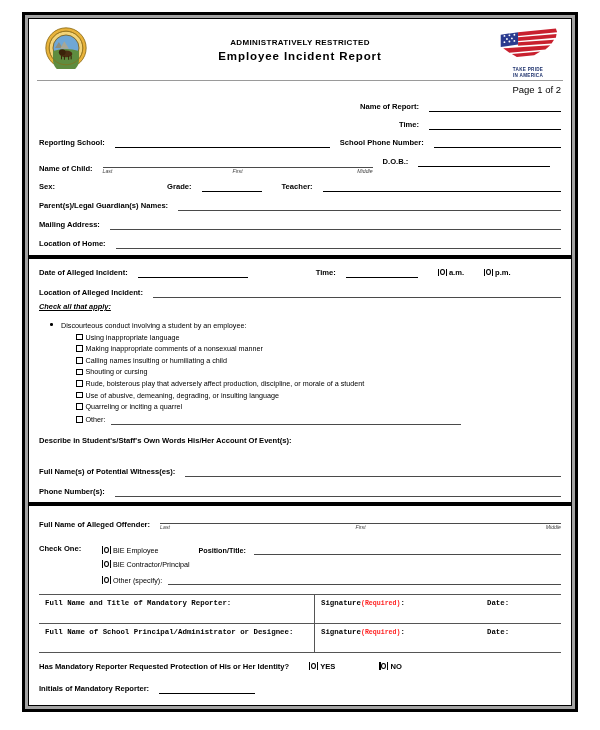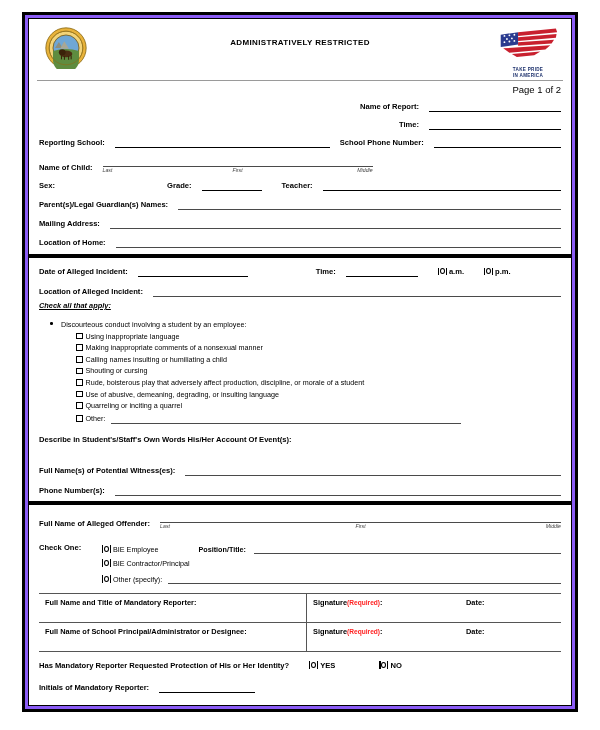--- a/index.html
+++ b/index.html
@@ -10,21 +10,21 @@
     -webkit-font-smoothing:none;
   }
 
   
   .page{
     position:absolute;
     left:22px; top:12px;
     width:556px; height:700px;
     border:3px solid #000;
     box-sizing:border-box;
-    background:#8b5cf6;
+    background:#a3a3a3;
   }
   .page-inner{
     position:absolute;
     left:3px; top:3px; right:3px; bottom:3px;
     border:1px solid #000;
     box-sizing:border-box;
     background:#fff;
   }
 
   
@@ -120,26 +120,26 @@
     text-decoration:underline;margin:4px 0 0 0;
   }
 
   
   .sigtable{ margin:0; }
   .sigrow{
     display:flex;height:28px;border-bottom:1px solid #555;
   }
   .sigrow.first{ border-top:1px solid #555; }
   .sigcell{
-    padding:4px 8px 0 6px;font-size:7.4px;font-weight:bold;
+    padding:4px 16px 0 6px;font-size:7.4px;font-weight:bold;font-family:Liberation Mono, monospace;
   }
   .sigcell.left{ width:253px;flex:0 0 253px;border-right:1px solid #555; }
   .sigcell.mid{ flex:1 1 auto; position:relative; }
   .req{ color:#ff2222;font-weight:bold;font-size:6.6px; }
-  .datelbl{ position:absolute;left:159px;top:4px; }
+  .datelbl{ position:absolute;left:172px;top:4px; }
 </style>
 </head>
 <body>
 
 <div class="page">
   <div class="page-inner">
 
     <div class="header">
 
       <svg class="seal" viewBox="0 0 100 100">
@@ -154,20 +154,21 @@
         <ellipse cx="41" cy="60" rx="8" ry="7" fill="#3a2209"></ellipse>
         <rect x="38" y="68" width="2.5" height="9" fill="#3a2209"></rect>
         <rect x="45" y="69" width="2.5" height="9" fill="#3a2209"></rect>
         <rect x="55" y="69" width="2.5" height="9" fill="#3a2209"></rect>
         <rect x="61" y="68" width="2.5" height="9" fill="#3a2209"></rect>
         <circle cx="50" cy="50" r="40" fill="none" stroke="#8a6a16" stroke-width="1.5"></circle>
       </svg>
 
       <div class="hdr-center">
         <div class="hdr-kicker">ADMINISTRATIVELY RESTRICTED</div>
+        <div class="hdr-title">Employee Incident Report</div>
       </div>
 
       <div class="flaglogo">
         <svg viewBox="0 0 100 58" width="62" height="36">
           <path d="M6 14 L34 10 L34 30 L6 34 Z" fill="#2a3b8f"></path>
           <g fill="#ffffff">
             <circle cx="12" cy="16" r="1.5"></circle>
               <circle cx="20" cy="15" r="1.5"></circle>
               <circle cx="28" cy="14" r="1.5"></circle>
             <circle cx="16" cy="21" r="1.5"></circle>
@@ -222,20 +223,25 @@
         <div class="sp"></div>
         <div style="width:270px;">
           <div class="line thin"></div>
           <div class="sublabels">
             <span>Last</span>
             <span class="c">First</span>
             <span class="r">Middle</span>
           </div>
         </div>
         <div class="sp"></div>
+        <div style="padding-bottom:7px;display:flex;align-items:flex-end;">
+          <div class="lbl">D.O.B.:</div>
+          <div class="sp"></div>
+          <div class="line" style="width:132px;"></div>
+        </div>
       </div>
 
       <div class="row" style="margin-top:7px;">
         <div class="lbl">Sex:</div>
         <div style="width:112px;"></div>
         <div class="lbl">Grade:</div>
         <div class="sp"></div>
         <div class="line" style="width:60px;"></div>
         <div class="sp"></div>
         <div class="sp"></div>

